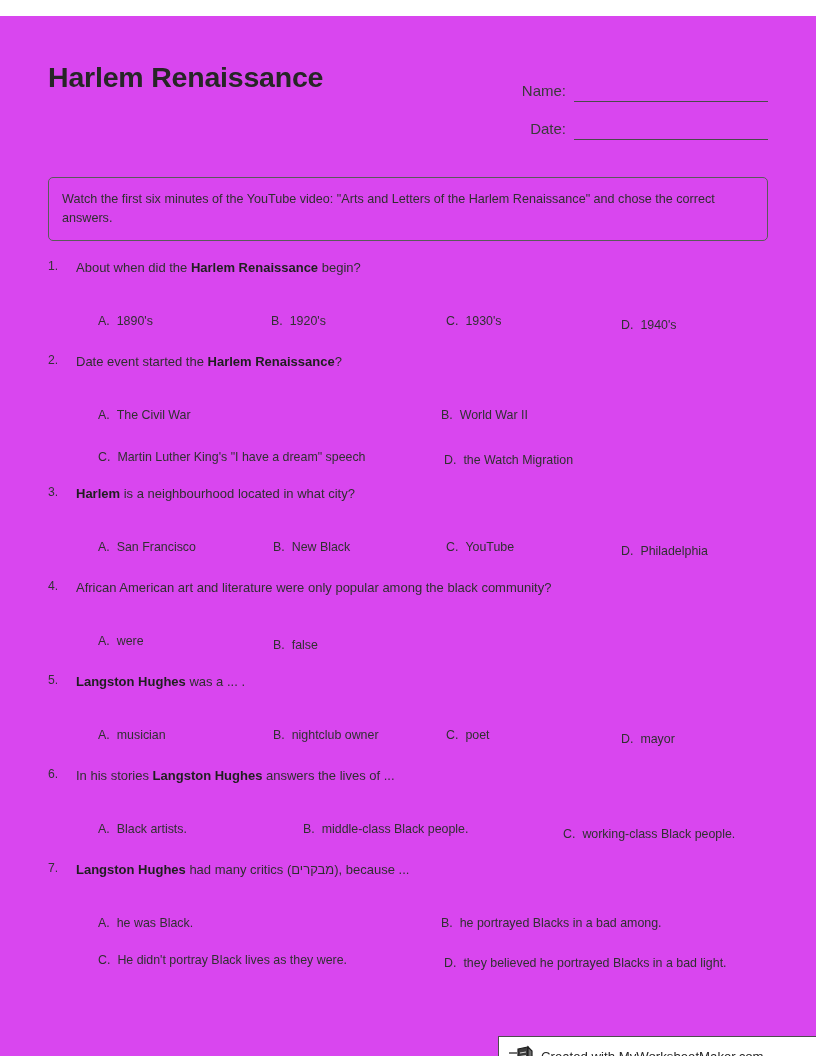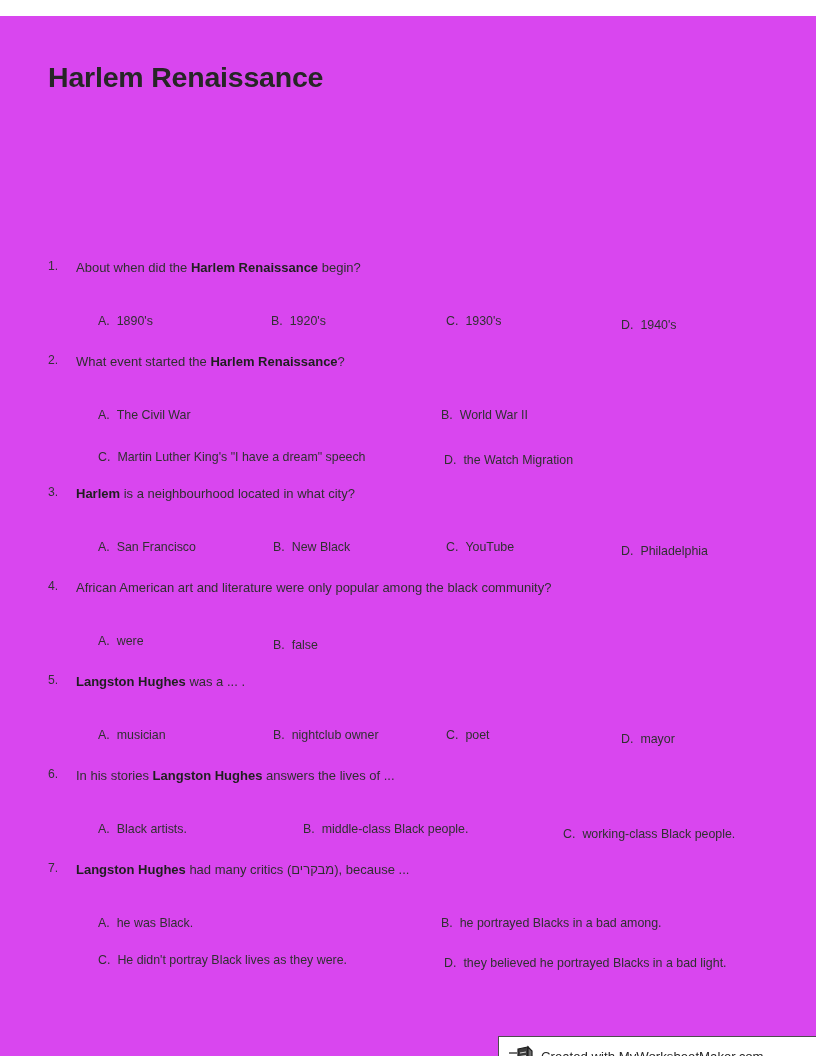--- a/index.html
+++ b/index.html
@@ -169,22 +169,33 @@
   }
 </style>
 </head>
 <body>
 
 <div class="page">
 
   <div class="header">
     <h1 class="worksheet-title">Harlem Renaissance</h1>
 
+    <div class="name-date">
+      <div class="nd-row">
+        <span class="nd-label">Name:</span>
+        <span class="nd-line"></span>
+      </div>
+      <div class="nd-row">
+        <span class="nd-label">Date:</span>
+        <span class="nd-line"></span>
+      </div>
+    </div>
   </div>
 
+  <div class="instructions">Watch the first six minutes of the YouTube video: "Arts and Letters of the Harlem Renaissance" and chose the correct answers.</div>
 
   <div class="questions" id="questions-root" style="height: 722px;">
       <div class="question" style="position: absolute; left: 0px; top: 0px; width: 692px;">
         <div class="q-head">
           <span class="q-num">1.</span>
           <span class="q-text"><span>About when did the </span><b>Harlem Renaissance</b><span> begin?</span></span>
         </div>
         <div class="answers">
           <div class="ans-row" style="position: absolute; left: 0px; top: 36px;">
             <div class="ans" style="left: 22px; top: 0px; width: 150px;">
@@ -202,21 +213,21 @@
             <div class="ans" style="left: 545px; top: 4px; width: 150px;">
               <span class="ans-letter">D.</span>
               <span class="ans-text">1940's</span>
             </div>
           </div>
         </div>
       </div>
       <div class="question" style="position: absolute; left: 0px; top: 94px; width: 692px;">
         <div class="q-head">
           <span class="q-num">2.</span>
-          <span class="q-text"><span>What event started the </span><b>Harlem Renaissance</b><span>?</span></span>
+          <span class="q-text"><span>Date event started the </span><b>Harlem Renaissance</b><span>?</span></span>
         </div>
         <div class="answers">
           <div class="ans-row" style="position: absolute; left: 0px; top: 36px;">
             <div class="ans" style="left: 22px; top: 0px; width: 330px;">
               <span class="ans-letter">A.</span>
               <span class="ans-text">The Civil War</span>
             </div>
             <div class="ans" style="left: 365px; top: 0px; width: 320px;">
               <span class="ans-letter">B.</span>
               <span class="ans-text">World War II</span>

